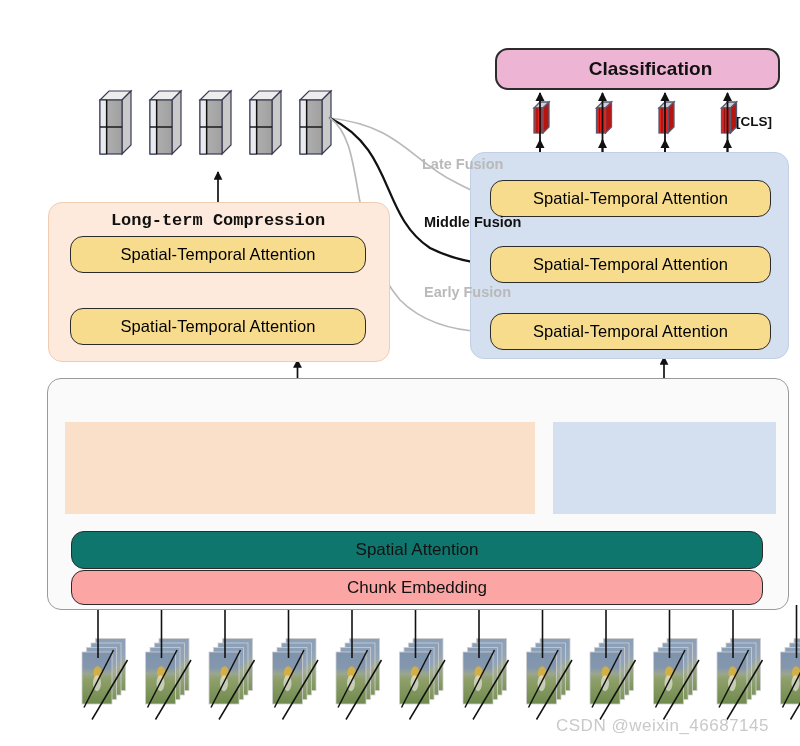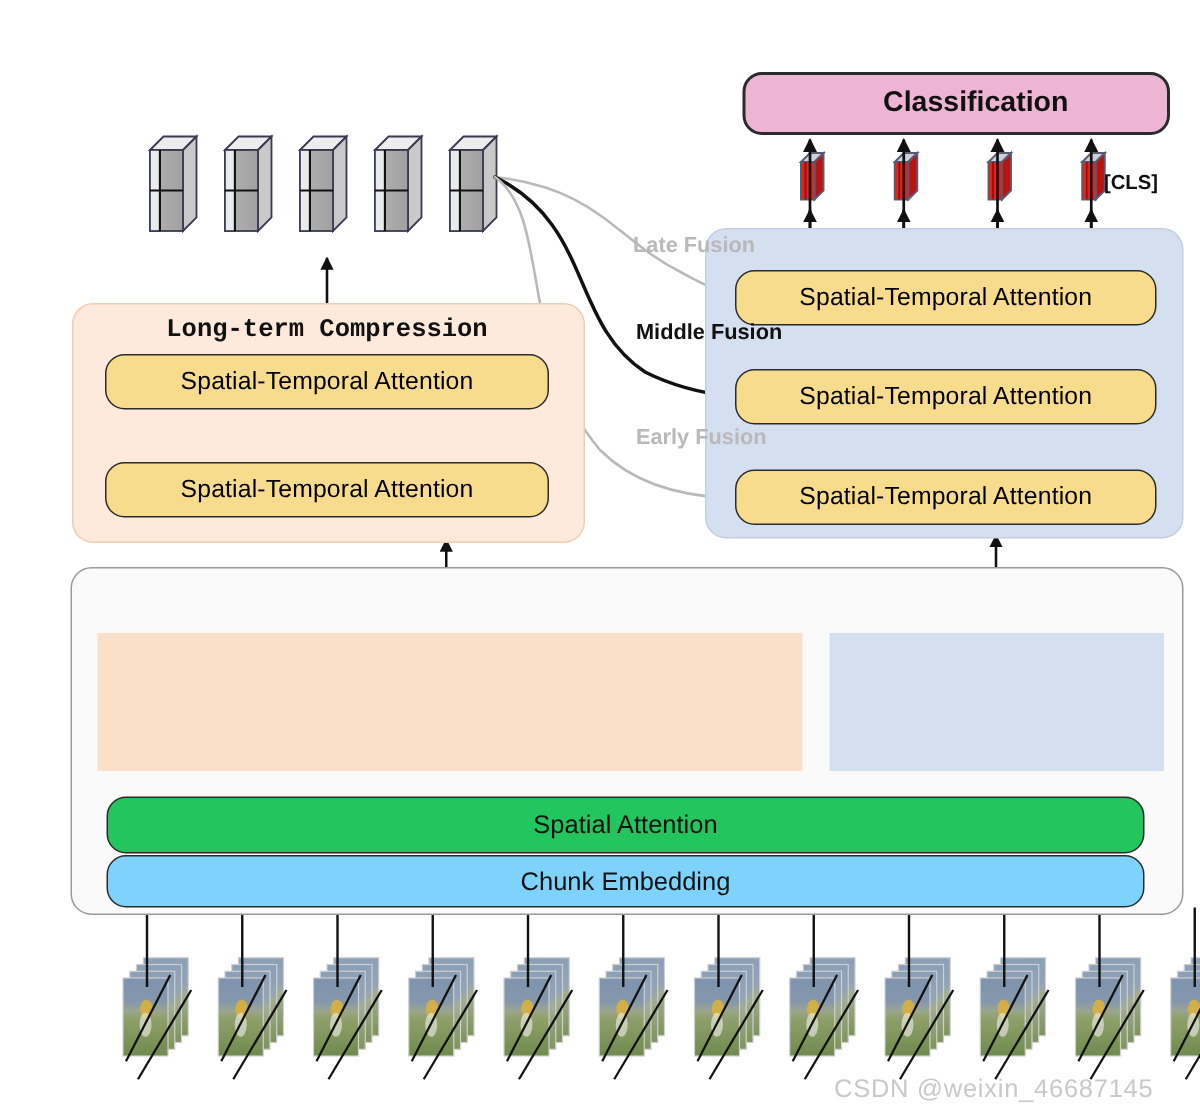--- a/index.html
+++ b/index.html
@@ -9,23 +9,23 @@
   svg#canvas{position:absolute;left:0;top:0;width:800px;height:746px;}
 
   .box{position:absolute;box-sizing:border-box;display:flex;
        align-items:center;justify-content:center;text-align:center;}
 
   .panel-rounded{border:1.6px solid #9a9a9a;border-radius:14px;background:#fafafa;}
   .panel-orange{border:1.3px solid #f0cdb2;border-radius:14px;background:#fdeadc;}
 
   .attn{border:1.8px solid #2b2b2b;border-radius:13px;background:#f8dc8e;
         font-size:16.5px;color:#000000;letter-spacing:.1px;}
-  .green{border:1.8px solid #2b2b2b;border-radius:13px;background:#22c55e;
+  .green{border:1.8px solid #2b2b2b;border-radius:13px;background:#0f766e;
          font-size:17px;color:#111;}
-  .grayb{border:1.8px solid #2b2b2b;border-radius:13px;background:#7dd3fc;
+  .grayb{border:1.8px solid #2b2b2b;border-radius:13px;background:#fca5a5;
          font-size:17px;color:#111;}
   .pink{border:2px solid #2b2b2b;border-radius:13px;background:#edb5d3;
         font-size:19px;font-weight:bold;color:#111;}
 
   .hdr{position:absolute;font-size:16.5px;font-weight:bold;color:#111;
        text-align:center;}
   .fus{position:absolute;font-size:14.5px;font-weight:bold;}
   .fus.gray{color:#b9b9b9;}
   .fus.black{color:#111;}
   .clslabel{position:absolute;font-size:12.5px;font-weight:bold;color:#111;}

